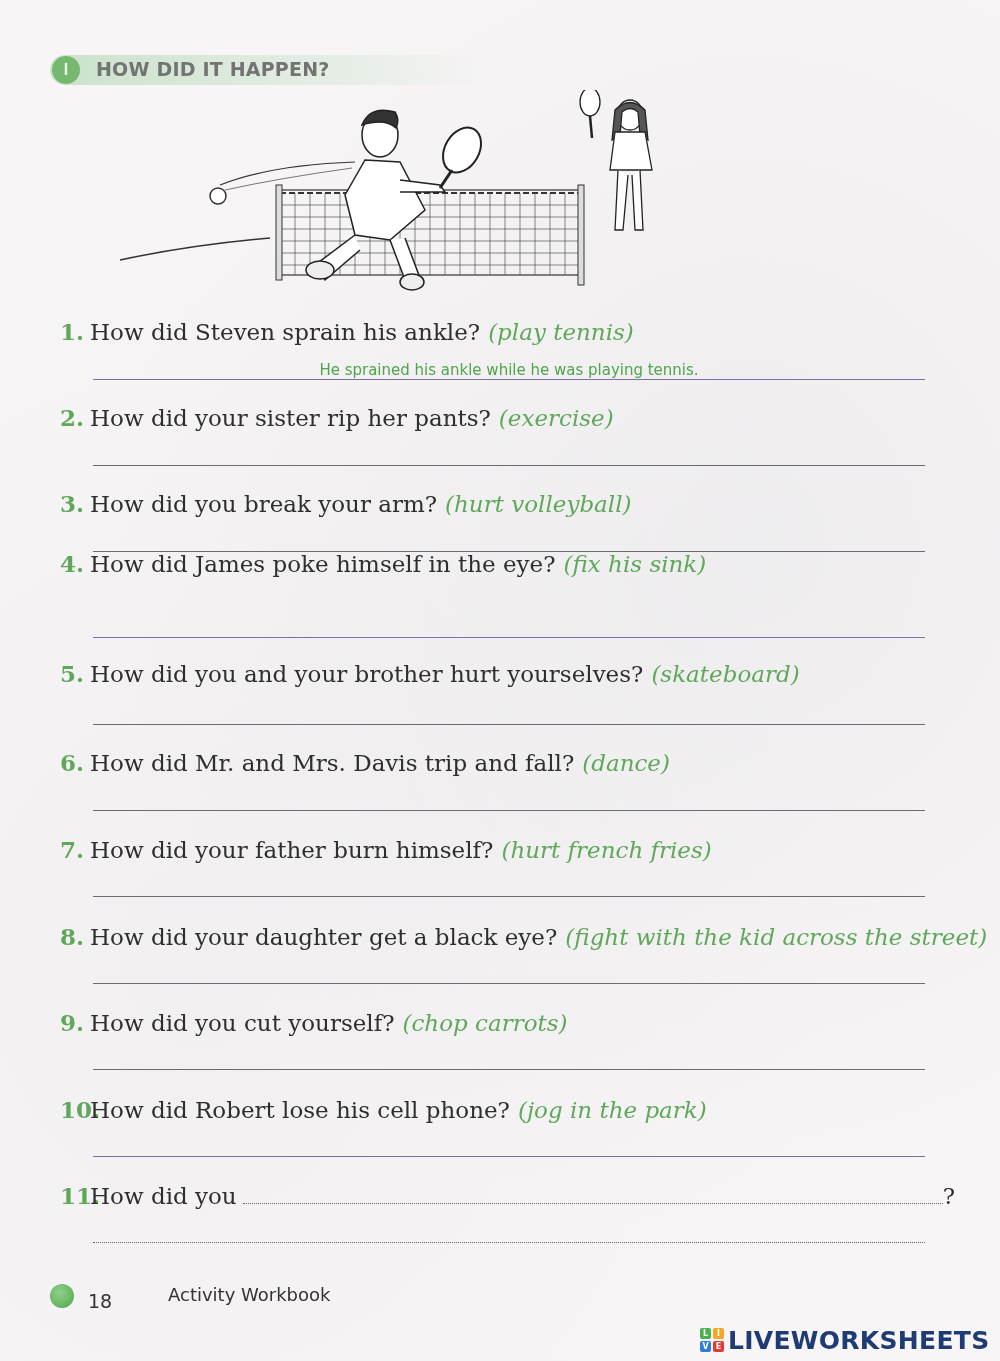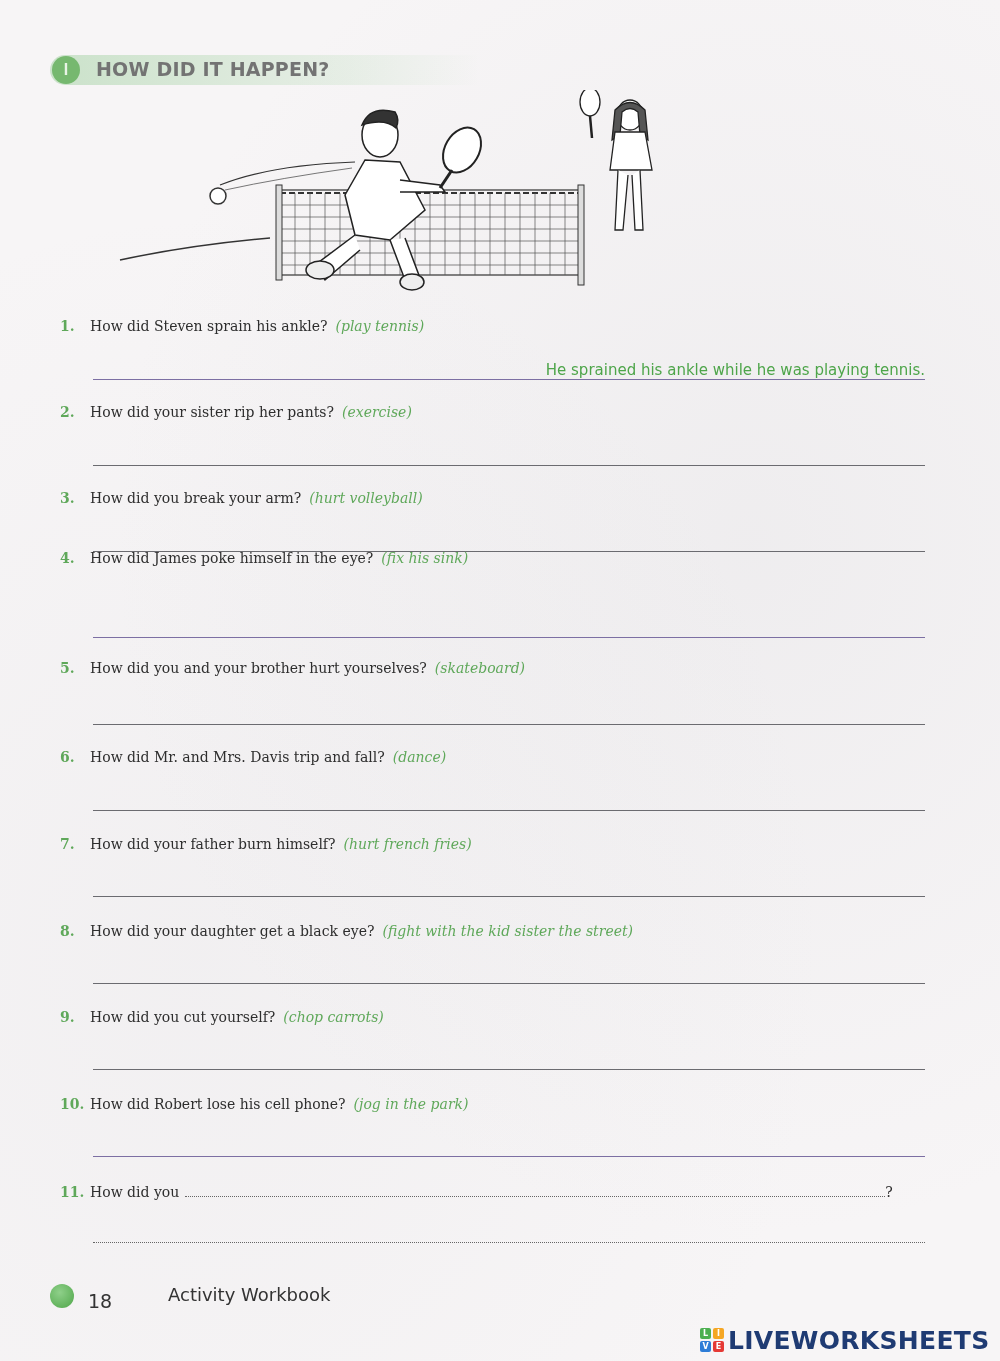--- a/index.html
+++ b/index.html
@@ -27,32 +27,32 @@
       color: #e9f4e6; font-family: "Liberation Sans", sans-serif; font-weight: bold;
       font-size: 16px; line-height: 28px; text-align: center;
     }
     .header-title {
       position: absolute; left: 96px; top: 58px;
       font-family: "DejaVu Sans", sans-serif; font-weight: bold; font-size: 19px;
       color: #737373; letter-spacing: 0.2px;
     }
     .illustration { position: absolute; left: 100px; top: 90px; width: 700px; height: 210px; }
 
-    .question { position: absolute; left: 60px; font-size: 14px; white-space: nowrap; }
+    .question { position: absolute; left: 60px; font-size: 23px; white-space: nowrap; }
     .q-num { display: inline-block; width: 30px; color: #5fa85a; font-weight: bold; font-family: "DejaVu Serif", serif; }
     .q-text { color: #2e2e2e; }
     .q-hint { color: #5fa85a; font-style: italic; margin-left: 8px; }
 
     .answer-line {
       position: absolute; left: 93px; width: 832px; height: 0;
       border-bottom: 1.5px solid #6b6b70;
     }
     .answer-line.tinted { border-bottom-color: #7c6fa3; }
     .answer-text {
-      position: absolute; left: 93px; width: 832px; text-align: right;
+      position: absolute; left: 93px; width: 832px; text-align: center;
       font-family: "DejaVu Sans", sans-serif; font-size: 15px; color: #4ea54a;
     }
     .dotted-fill {
       display: inline-block; width: 700px; border-bottom: 1px dotted #666;
       vertical-align: baseline; margin-left: 6px; height: 14px;
     }
     .dotted-line {
       position: absolute; left: 93px; width: 832px; border-bottom: 1px dotted #666;
     }
     .footer-dot {
@@ -184,21 +184,21 @@
   <span class="q-num">6.</span><span class="q-text">How did Mr. and Mrs. Davis trip and fall?</span><span class="q-hint">(dance)</span>
 </div>
 <div class="answer-line" style="top:810px"></div>
 
 <div class="question" style="top:836px">
   <span class="q-num">7.</span><span class="q-text">How did your father burn himself?</span><span class="q-hint">(hurt french fries)</span>
 </div>
 <div class="answer-line" style="top:896px"></div>
 
 <div class="question" style="top:923px">
-  <span class="q-num">8.</span><span class="q-text">How did your daughter get a black eye?</span><span class="q-hint">(fight with the kid sister the street)</span>
+  <span class="q-num">8.</span><span class="q-text">How did your daughter get a black eye?</span><span class="q-hint">(fight with the kid across the street)</span>
 </div>
 <div class="answer-line" style="top:983px"></div>
 
 <div class="question" style="top:1009px">
   <span class="q-num">9.</span><span class="q-text">How did you cut yourself?</span><span class="q-hint">(chop carrots)</span>
 </div>
 <div class="answer-line" style="top:1069px"></div>
 
 <div class="question" style="top:1096px">
   <span class="q-num">10.</span><span class="q-text">How did Robert lose his cell phone?</span><span class="q-hint">(jog in the park)</span>

